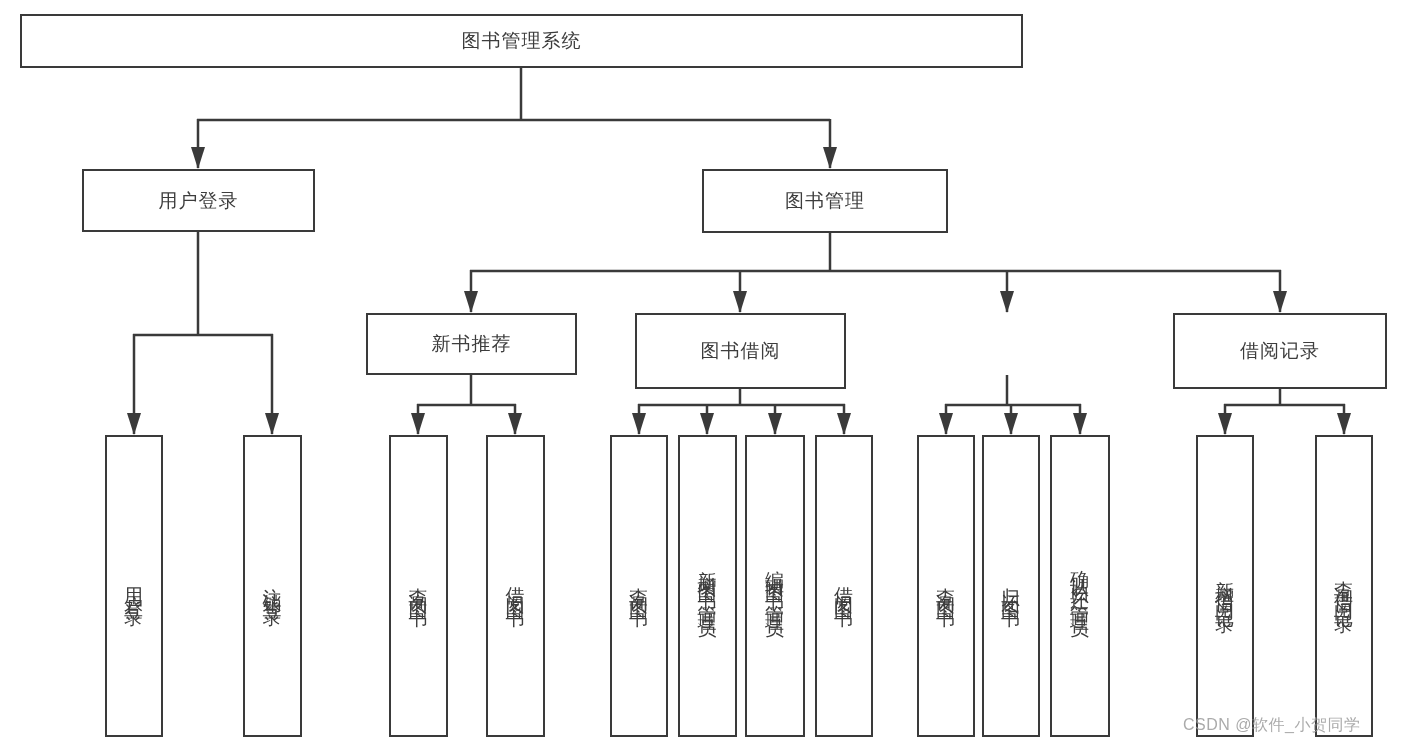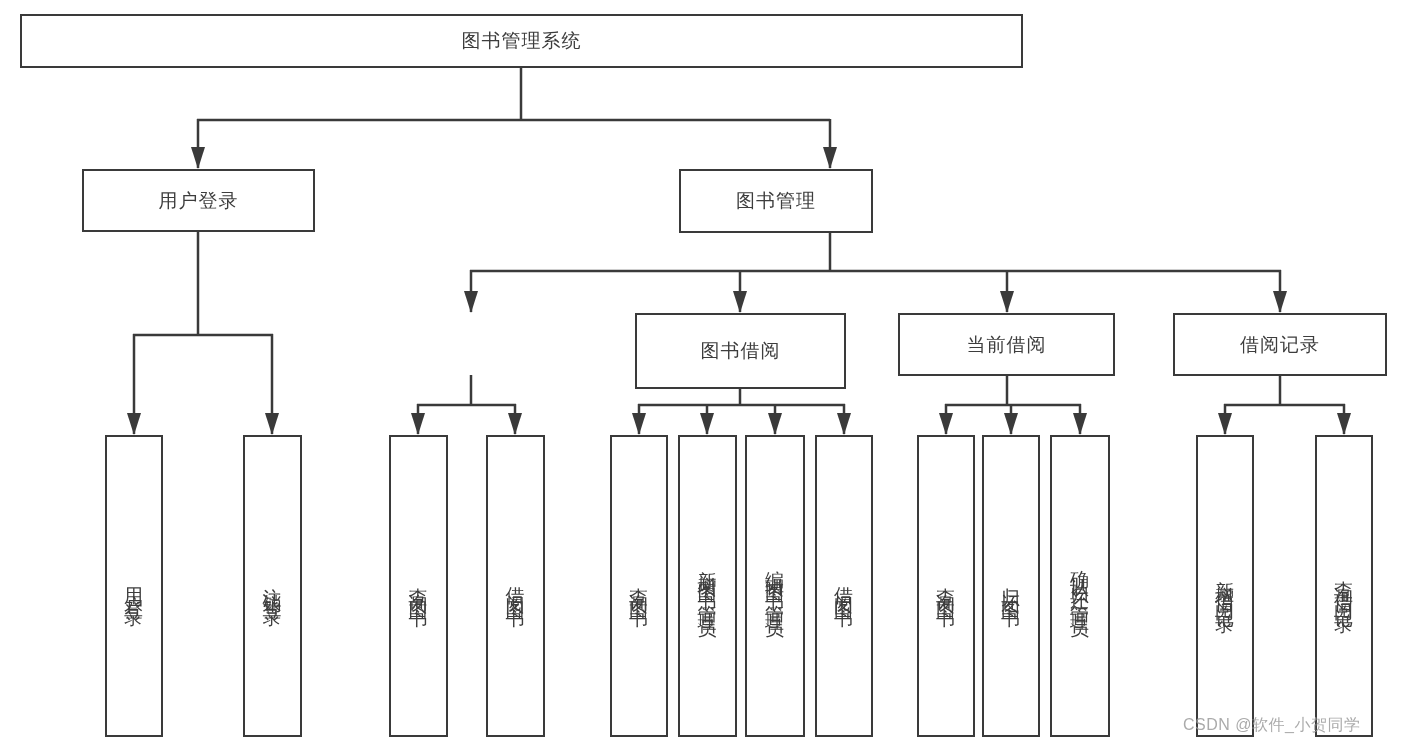--- a/index.html
+++ b/index.html
@@ -110,25 +110,25 @@
       <polygon points="1004,413 1018,413 1011,435"></polygon>
       <polygon points="1073,413 1087,413 1080,435"></polygon>
       <polygon points="1218,413 1232,413 1225,435"></polygon>
       <polygon points="1337,413 1351,413 1344,435"></polygon>
     </g>
   </svg>
 
   <div class="node h" style="left:20px;top:14px;width:1003px;height:54px">图书管理系统</div>
 
   <div class="node h" style="left:82px;top:169px;width:233px;height:63px">用户登录</div>
-  <div class="node h" style="left:679px;top:169px;width:194px;height:64px">图书管理</div>
+  <div class="node h" style="left:702px;top:169px;width:246px;height:64px">图书管理</div>
 
+  <div class="node h" style="left:366px;top:313px;width:211px;height:62px">新书推荐</div>
   <div class="node h" style="left:635px;top:313px;width:211px;height:76px">图书借阅</div>
-  <div class="node h" style="left:898px;top:313px;width:217px;height:63px">当前借阅</div>
-  <div class="node h" style="left:1173px;top:313px;width:214px;height:63px">借阅记录</div>
+  <div class="node h" style="left:1173px;top:313px;width:214px;height:76px">借阅记录</div>
 
   <div class="node v" style="left:105px;top:435px;width:58px;height:302px">用户登录</div>
   <div class="node v" style="left:243px;top:435px;width:59px;height:302px">注销登录</div>
 
   <div class="node v" style="left:389px;top:435px;width:59px;height:302px">查询图书</div>
   <div class="node v" style="left:486px;top:435px;width:59px;height:302px">借阅图书</div>
 
   <div class="node v" style="left:610px;top:435px;width:58px;height:302px">查询图书</div>
   <div class="node v" style="left:678px;top:435px;width:59px;height:302px">新增图书（管理员）</div>
   <div class="node v" style="left:745px;top:435px;width:60px;height:302px">编辑图书（管理员）</div>

